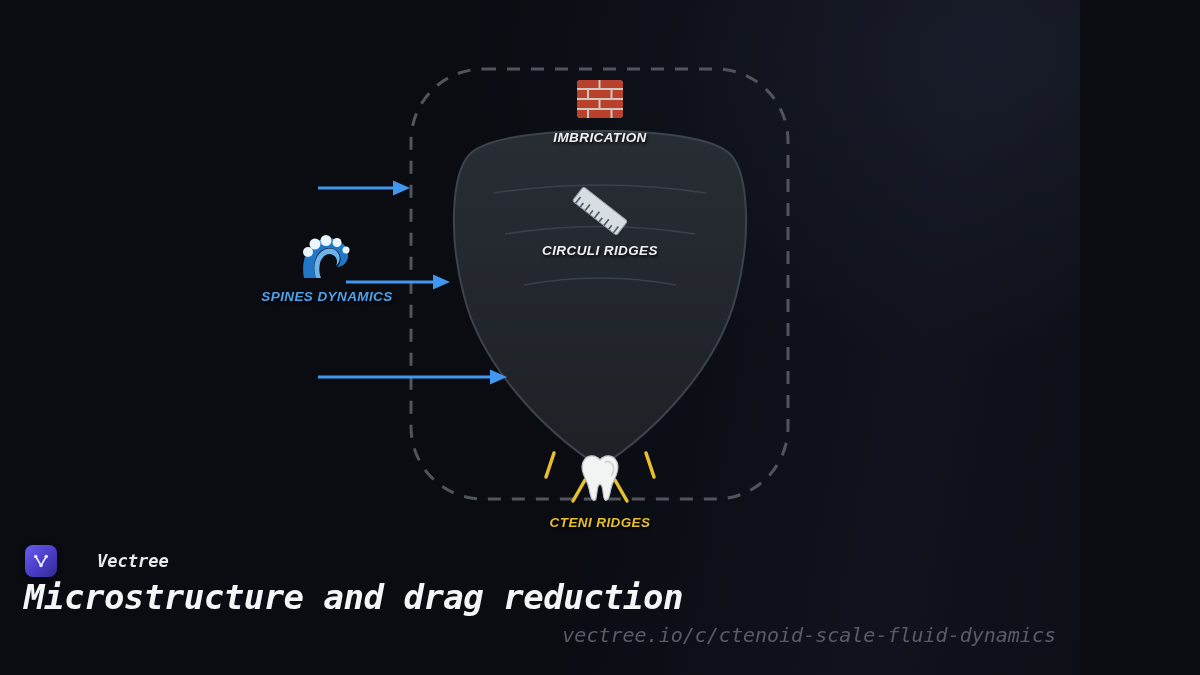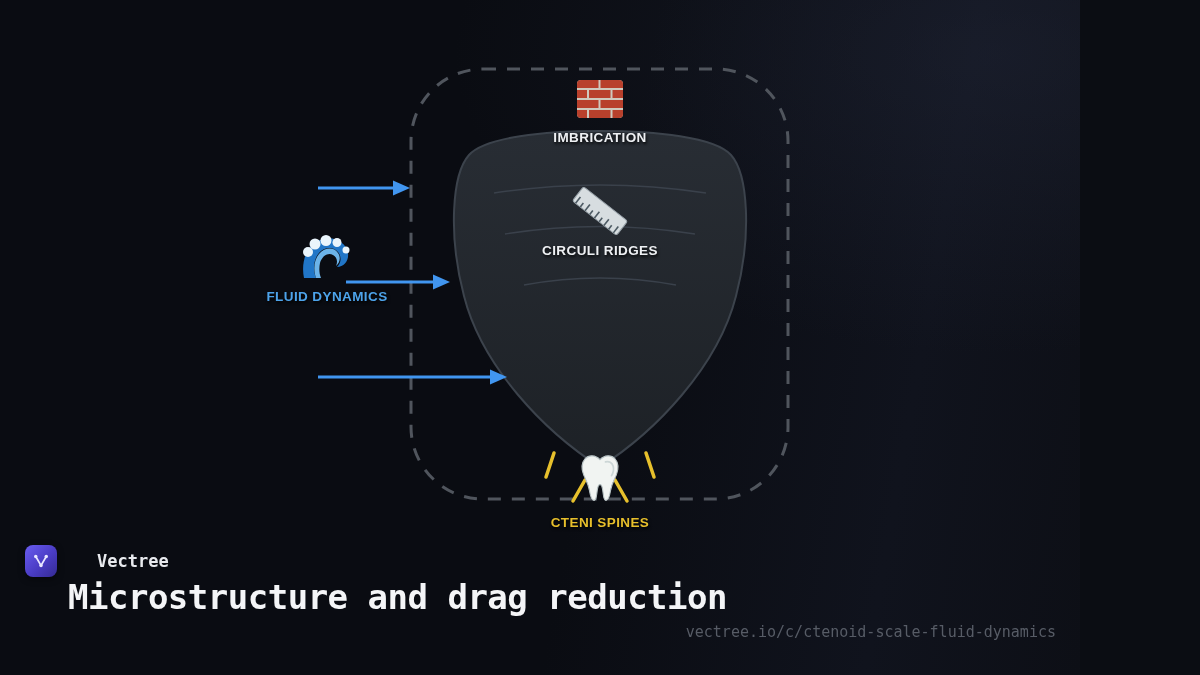--- a/index.html
+++ b/index.html
@@ -6,20 +6,21 @@
   html,body { width:1200px; height:675px; overflow:hidden; }
   body {
     font-family:"Liberation Sans", sans-serif;
     background:#0b0d13;
   }
   .stage {
     position:relative; width:1080px; height:675px;
     background:
       radial-gradient(900px 500px at 92% 8%, rgba(40,46,66,0.35) 0%, rgba(11,13,19,0) 60%),
       linear-gradient(100deg, #0a0c12 55%, #10131d 82%, #0d0f16 100%);
+    font-style: italic;
   }
   svg.diagram { position:absolute; inset:0; width:1200px; height:675px; }
 
   .label {
     position:absolute; transform:translateX(-50%);
     font-family:"Liberation Sans", sans-serif;
     font-weight:bold; font-size:13.5px; letter-spacing:.4px;
     color:#eef0f3; white-space:nowrap;
     text-shadow:1px 2px 3px rgba(0,0,0,.85);
   }
@@ -35,26 +36,26 @@
   }
   .brand-name {
     position:absolute; left:66px; top:551px;
     font-family:"DejaVu Sans Mono", monospace;
     font-weight:bold; font-size:17px; color:#e8eaee;margin-left:31px;
   }
   .page-title {
     position:absolute; left:24px; top:581px;
     font-family:"DejaVu Sans Mono", monospace;
     font-weight:bold; font-size:34px; line-height:33px;
-    color:#f4f5f7; letter-spacing:-0.5px; white-space:nowrap;margin-left:44px;
+    color:#f4f5f7; letter-spacing:-0.5px; white-space:nowrap;
   }
   .footer-url {
     position:absolute; right:24px; top:623px;
     font-family:"DejaVu Sans Mono", monospace;
-    font-size:15px; color:#575c66; letter-spacing:0px;text-align:right;
+    font-size:20px; color:#575c66; letter-spacing:0px;text-align:right;
   }
 </style>
 </head>
 <body>
 
 <div class="stage">
 
   <svg class="diagram" viewBox="0 0 1200 675" aria-hidden="true">
     <defs>
       <linearGradient id="scaleGrad" x1="0" y1="0" x2="0" y2="1">
@@ -152,23 +153,23 @@
       <circle cx="26" cy="4.5" r="5.5" fill="#eaf5fc"></circle>
       <circle cx="37" cy="6.5" r="4.5" fill="#eaf5fc"></circle>
       <circle cx="46" cy="14" r="3.5" fill="#eaf5fc"></circle>
     </g>
   </svg>
 
   <div class="label" style="left:600px; top:130px;">IMBRICATION</div>
 
   <div class="label" style="left:600px; top:243px;">CIRCULI RIDGES</div>
 
-  <div class="label cteni" style="left:600px; top:515px;">CTENI SPINES</div>
+  <div class="label cteni" style="left:600px; top:515px;">CTENI RIDGES</div>
 
-  <div class="label fluid" style="left:327px; top:289px;">FLUID DYNAMICS</div>
+  <div class="label fluid" style="left:327px; top:289px;">SPINES DYNAMICS</div>
 
   <div class="logo">
     <svg width="24" height="24" viewBox="0 0 32 32">
       <path d="M9 10 L16 22 L23 10" fill="none" stroke="#e9e7ff" stroke-width="2.2" stroke-linecap="round" stroke-linejoin="round"></path>
       <circle cx="9" cy="10" r="2.3" fill="#e9e7ff"></circle>
       <circle cx="23" cy="10" r="2.3" fill="#e9e7ff"></circle>
       <circle cx="16" cy="22" r="2.3" fill="#e9e7ff"></circle>
     </svg>
   </div>
 

